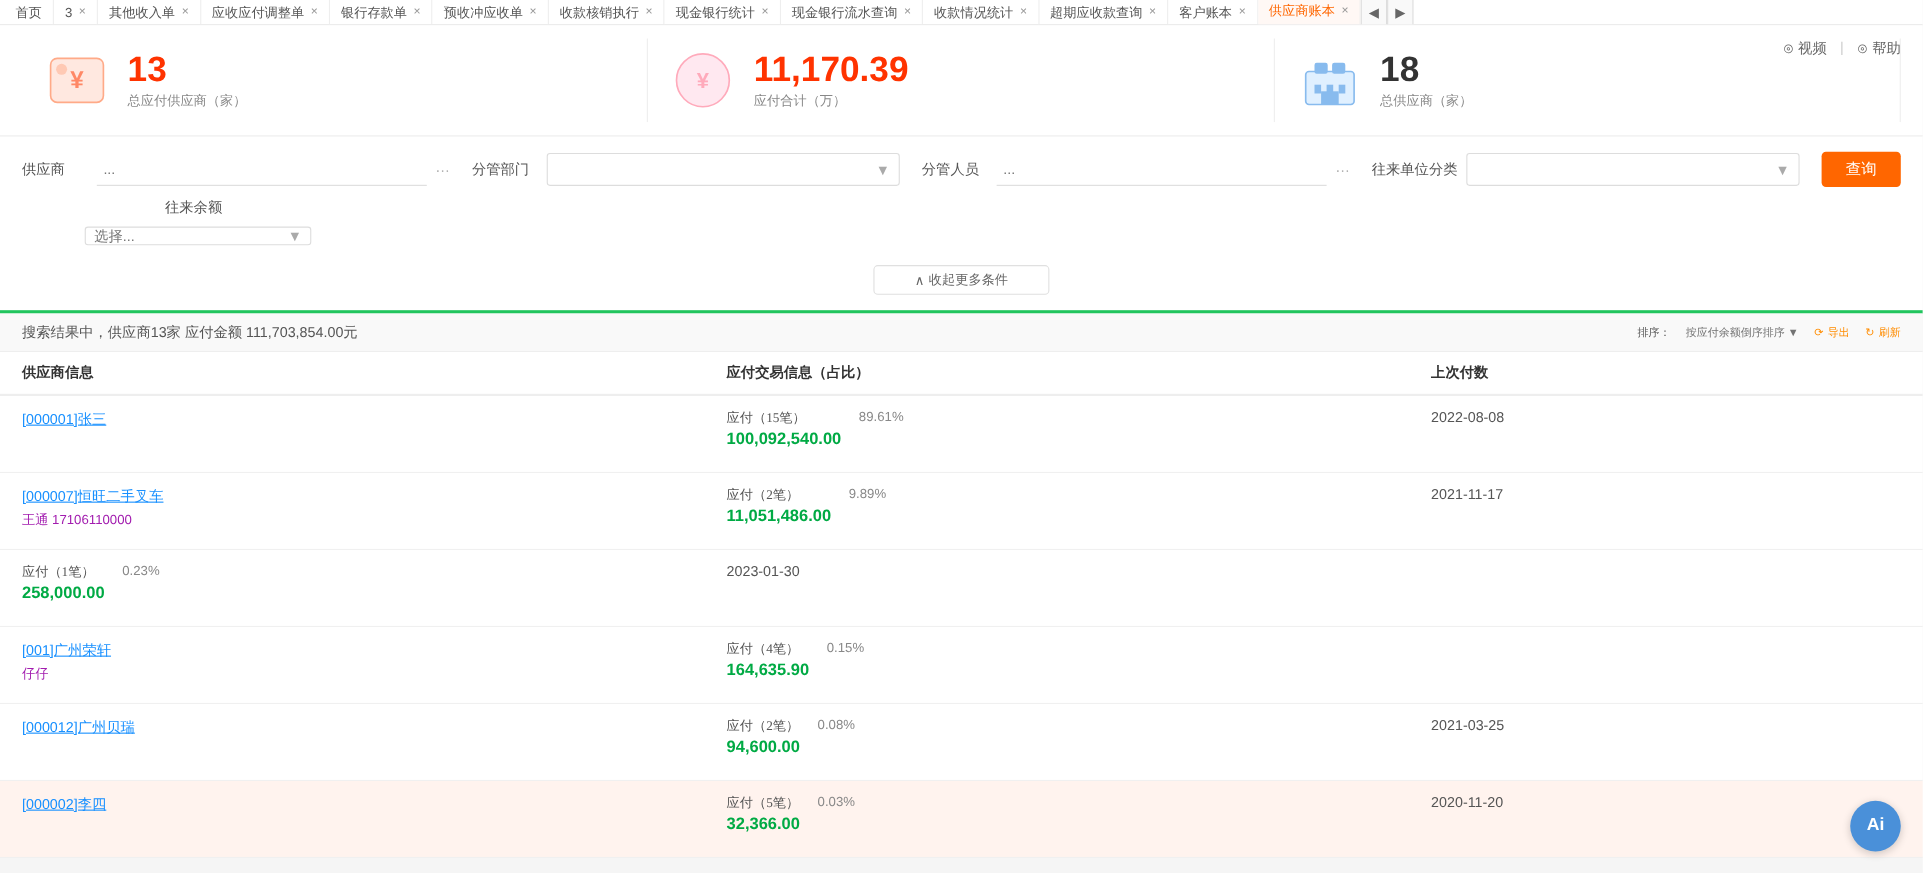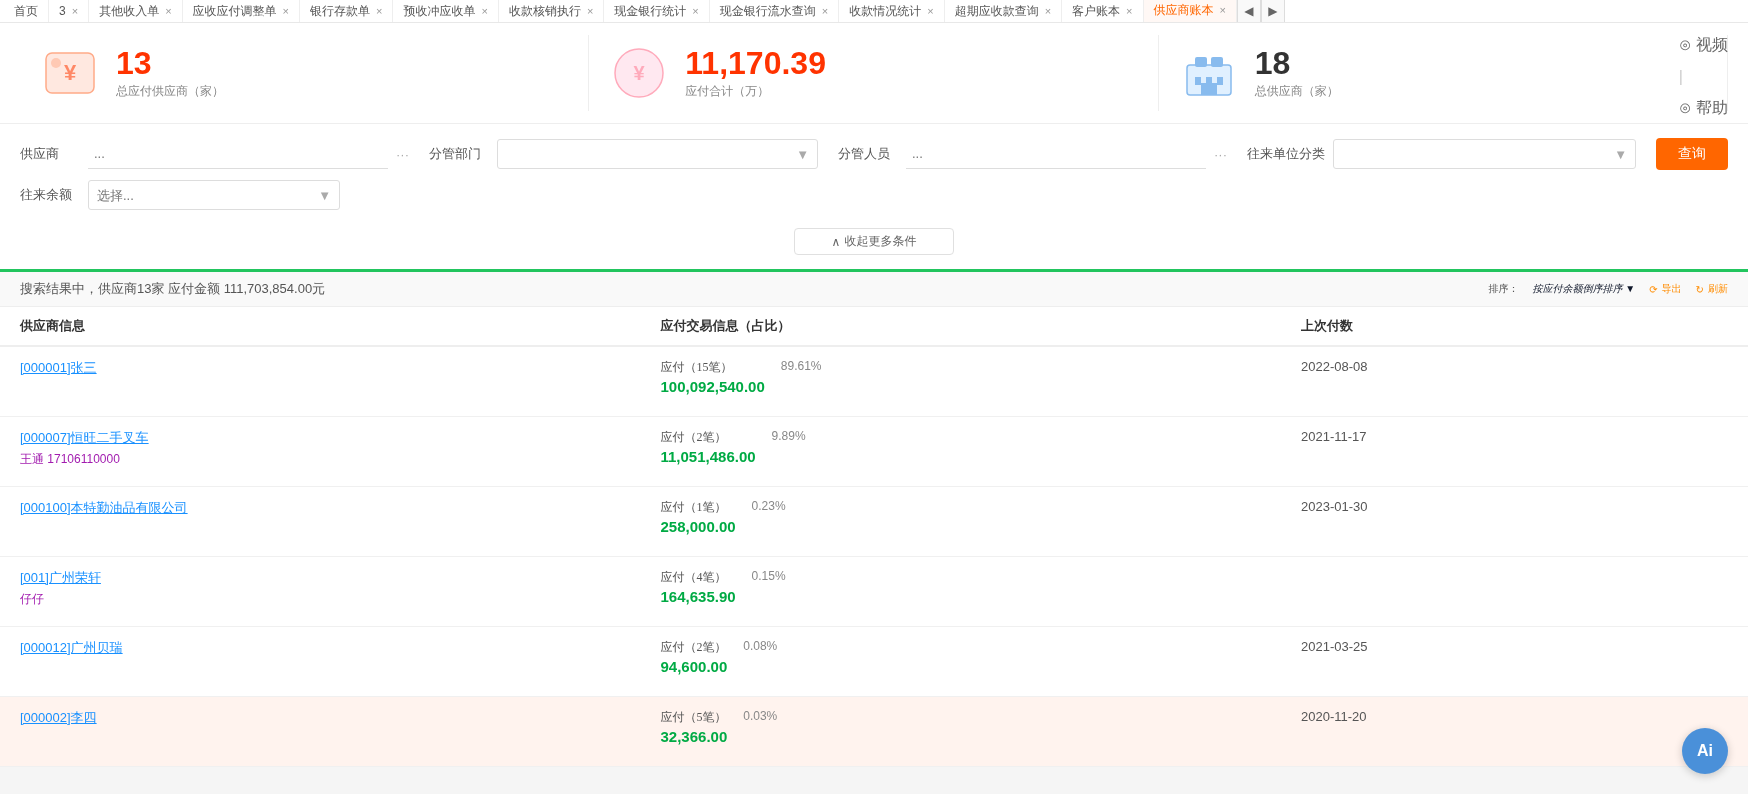--- a/index.html
+++ b/index.html
@@ -84,25 +84,24 @@
     }
     .stat-info .label {
       font-size: 12px;
       color: #888;
       margin-top: 4px;
     }
     .header-right {
       position: absolute;
       right: 20px;
       top: 12px;
-      font-size: 16px;
+      font-size: 13px;
       color: #666;
       display: flex;
       gap: 12px;
-      flex-direction: column;
     }
     .header-right span { cursor: pointer; color: #666; }
 
     
     .filter-area {
       background: #fff;
       padding: 14px 20px;
       border-bottom: 3px solid #22c55e;
     }
     .filter-row {
@@ -188,21 +187,21 @@
     }
     .results-info { font-size: 13px; color: #555; }
     .results-actions {
       display: flex;
       align-items: center;
       gap: 14px;
       font-size: 10px;
       color: #555;
     }
     .results-actions .sort-label { color: #555; }
-    .results-actions .sort-value { color: #0f172a; cursor: pointer; font-style: italic; }
+    .results-actions .sort-value { color: #737373; cursor: pointer; }
     .results-actions .action-btn {
       display: flex;
       align-items: center;
       gap: 4px;
       cursor: pointer;
       color: #ff8c00;
     }
 
     
     .data-table {
@@ -388,21 +387,21 @@
         <input type="text" style="">
         <span style="color:#aaa;">▼</span>
       </div>
     </div>
 
     <button class="search-btn">查询</button>
   </div>
 
   <div class="filter-row">
 
-    <div class="filter-item" style="max-width: 320px;">
+    <div class="filter-item" style="max-width: 320px; flex-direction: column;">
       <span class="filter-label">往来余额</span>
       <div class="filter-select-wrapper">
         <input type="text" placeholder="选择..." style="">
         <span style="color:#aaa;">▼</span>
       </div>
     </div>
   </div>
 
   <div style="display:flex;justify-content:center;">
     <div class="collapse-btn">
@@ -461,23 +460,20 @@
       <div>
         <div class="trans-label">应付（2笔）</div>
         <div class="trans-amount">11,051,486.00</div>
       </div>
       <div class="trans-pct">9.89%</div>
     </div>
     <div class="last-pay">2021-11-17</div>
   </div>
 
   <div class="table-row">
-    <div>
-      <div class="supplier-name">[000100]本特勤油品有限公司</div>
-    </div>
     <div class="trans-cell">
       <div>
         <div class="trans-label">应付（1笔）</div>
         <div class="trans-amount">258,000.00</div>
       </div>
       <div class="trans-pct">0.23%</div>
     </div>
     <div class="last-pay">2023-01-30</div>
   </div>
 

